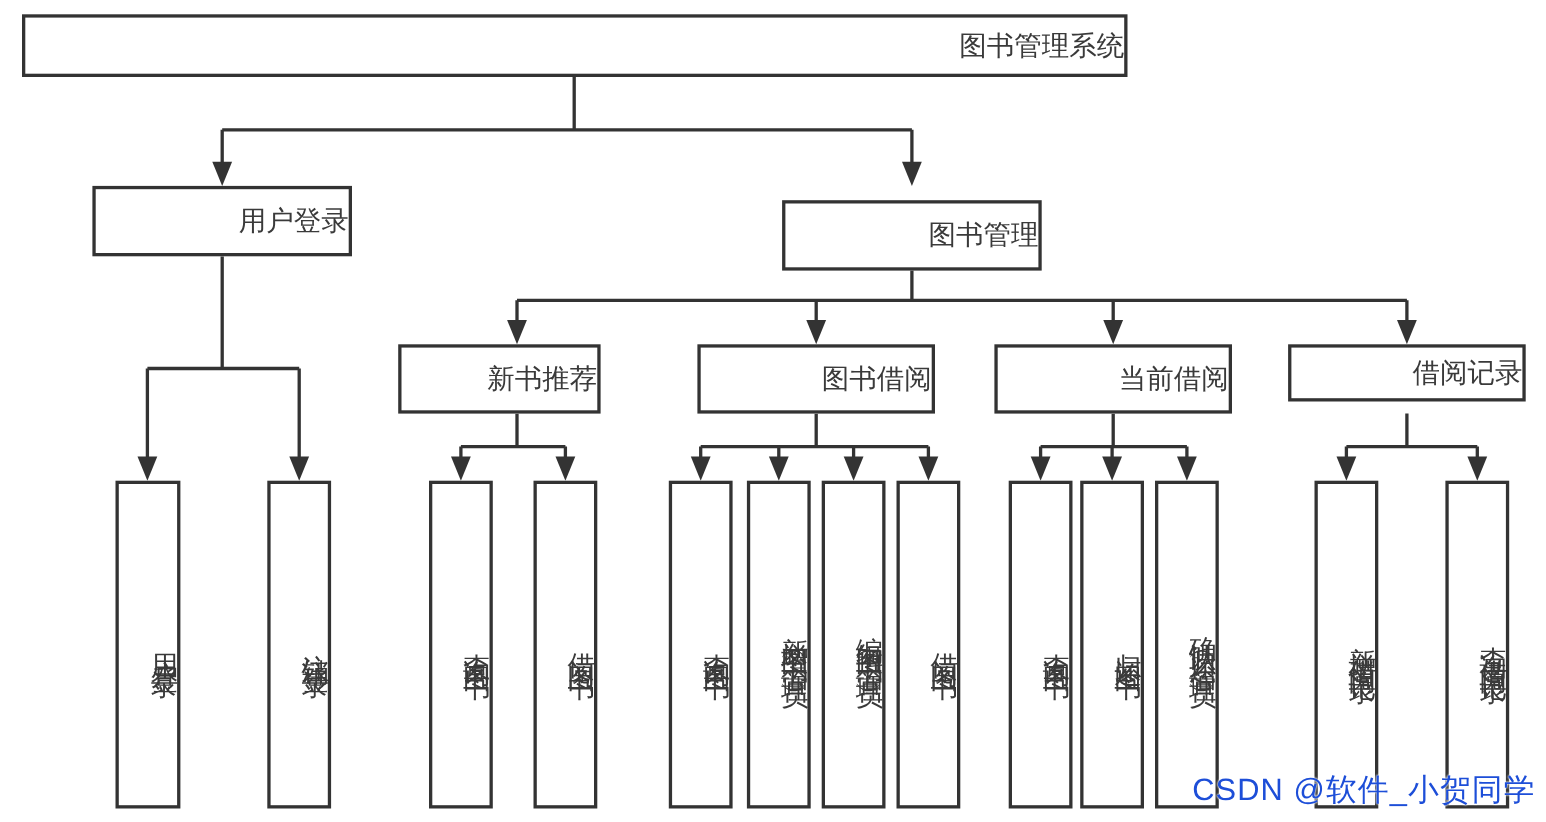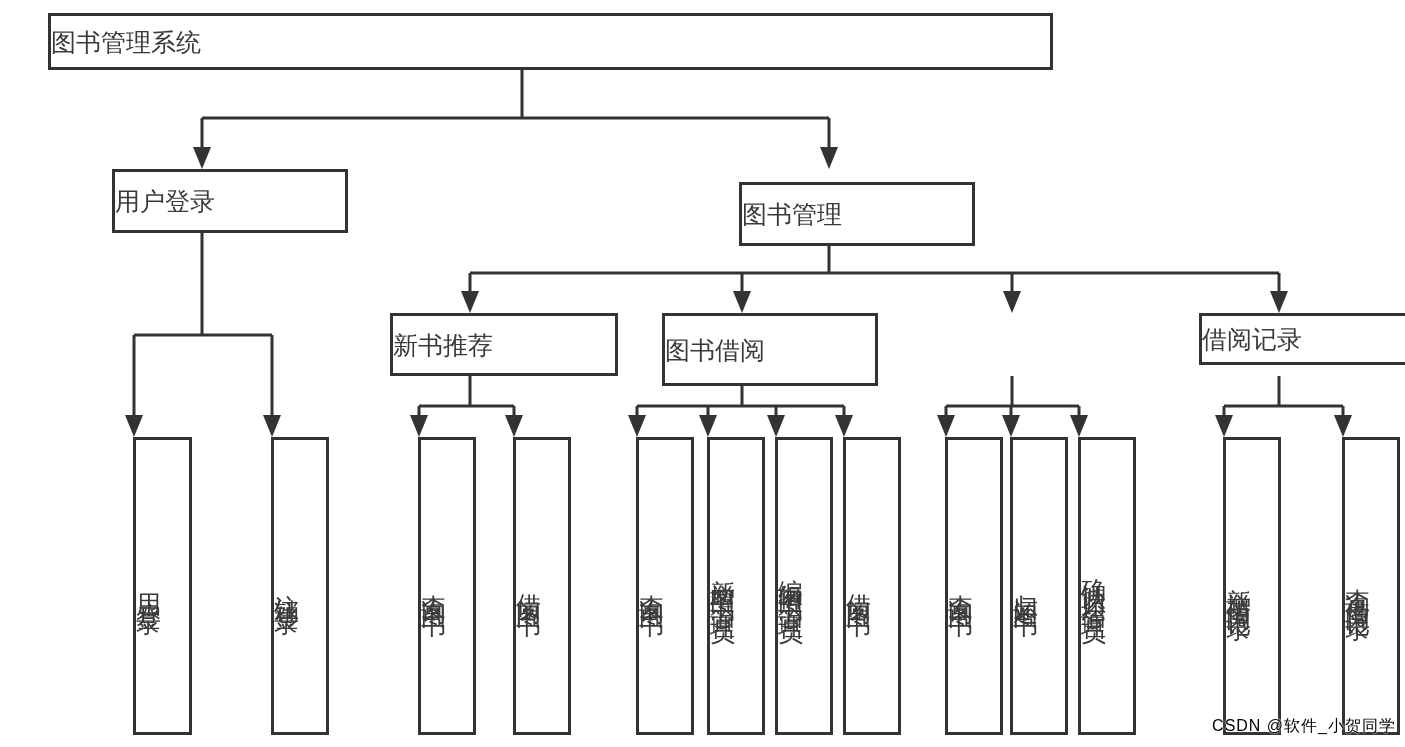--- a/index.html
+++ b/index.html
@@ -6,30 +6,30 @@
   .canvas{
     position:relative;width:1405px;height:747px;background:#ffffff;
     font-family:"Liberation Sans",sans-serif;overflow:hidden;
   }
   svg.connectors{position:absolute;left:0;top:0;width:1405px;height:747px;}
   svg.connectors path{fill:none;stroke:#333333;stroke-width:3;}
   svg.connectors polygon{fill:#333333;stroke:none;}
   .node{
     position:absolute;box-sizing:border-box;
     border:3px solid #333333;background:#ffffff;
-    display:flex;align-items:center;justify-content:flex-start;
-    color:#3a3a3a;font-size:25px;line-height:1.2;white-space:nowrap;margin-left:28px;
+    display:flex;align-items:center;justify-content:flex-end;
+    color:#3a3a3a;font-size:25px;line-height:1.2;white-space:nowrap;
   }
   .node.v span{
     writing-mode:vertical-rl;text-orientation:mixed;
     letter-spacing:6px;line-height:1;white-space:normal;
   }
   .watermark{
     position:absolute;right:9px;bottom:10px;
-    font-size:16px;color:#000000;letter-spacing:1px;
+    font-size:28px;color:#1d4ed8;letter-spacing:1px;
     text-shadow:0 0 2px #ffffff,0 0 2px #ffffff;
   }
 </style>
 </head>
 <body>
 
 <div class="canvas">
 
   <svg class="connectors" width="1405" height="747" viewBox="0 0 1405 747" aria-hidden="true">
     <path d="
@@ -67,25 +67,28 @@
     <span>图书管理系统</span>
   </div>
 
   <div class="node h" style="left:84px;top:169px;width:236px;height:64px">
     <span>用户登录</span>
   </div>
   <div class="node h" style="left:711px;top:182px;width:236px;height:64px">
     <span>图书管理</span>
   </div>
 
-  <div class="node h" style="left:362px;top:313px;width:228px;height:63px">
+  <div class="node h" style="left:362px;top:313px;width:184px;height:63px">
     <span>新书推荐</span>
   </div>
-  <div class="node h" style="left:634px;top:313px;width:216px;height:73px">
+  <div class="node h" style="left:634px;top:313px;width:216px;height:63px">
     <span>图书借阅</span>
+  </div>
+  <div class="node h" style="left:904px;top:313px;width:216px;height:63px">
+    <span>当前借阅</span>
   </div>
   <div class="node h" style="left:1171px;top:313px;width:216px;height:52px">
     <span>借阅记录</span>
   </div>
 
   <div class="node v" style="left:105px;top:437px;width:59px;height:298px">
     <span>用户登录</span>
   </div>
   <div class="node v" style="left:243px;top:437px;width:58px;height:298px">
     <span>注销登录</span>

